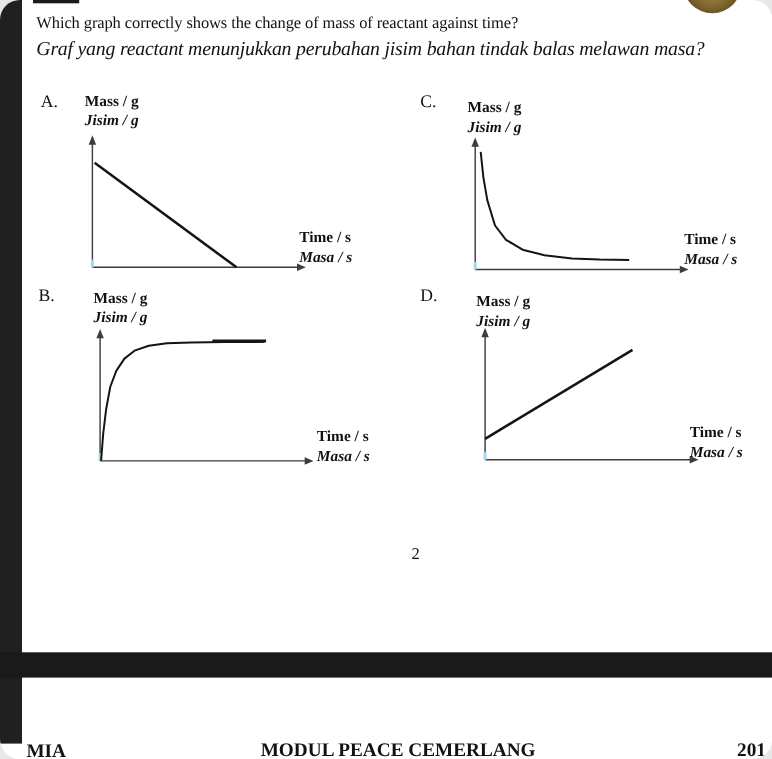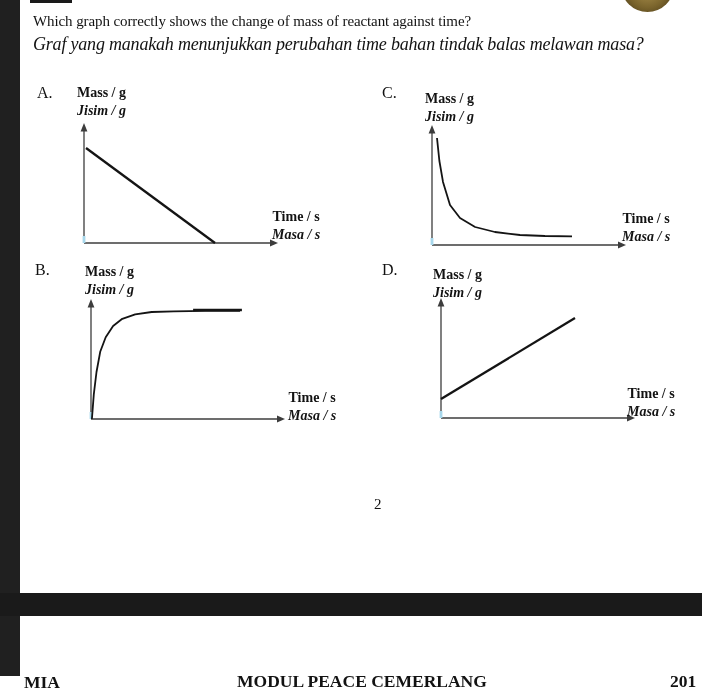--- a/index.html
+++ b/index.html
@@ -3,50 +3,51 @@
 <meta charset="utf-8">
 <style>
   html,body{margin:0;padding:0;background:#e8e8e8;}
   #page{
     position:relative;
     width:702px;height:690px;
     background:#ffffff;
     overflow:hidden;
     font-family:"Liberation Serif", serif;
     color:#121212;
+    border-radius:18px;
   }
   .abs{position:absolute;}
   .strip{background:#202020;}
   .q-line1{font-size:15px;line-height:23px;letter-spacing:-0.1px;white-space:nowrap;}
   .q-line2{font-size:18px;line-height:23px;font-style:italic;white-space:nowrap;letter-spacing:-0.2px;}
   .opt-letter{font-size:16px;line-height:18px;}
   .axis-label{font-size:14px;font-weight:bold;line-height:18px;white-space:nowrap;}
   .axis-label .ms{font-style:italic;display:block;font-family:Liberation Serif, serif;}
-  .axis-label .en{display:block;text-align:center;}
+  .axis-label .en{display:block;}
   .graph{width:310px;height:175px;}
   .page-num{font-size:15px;}
   .footer-text{font-size:17.5px;font-weight:bold;white-space:nowrap;line-height:22px;}
   .gold-circle{
     width:53px;height:53px;border-radius:50%;
     background:radial-gradient(circle at 50% 56%, #9a8142 18%, #7a642c 48%, #4e3e1b 78%, #241c0e 100%);
   }
   svg{display:block;}
 </style>
 </head>
 <body>
 
 <div id="page">
 
   <div class="abs strip" style="left:0;top:0;width:20px;height:676px;"></div>
   <div class="abs strip" style="left:30px;top:0;width:42px;height:3px;background:#1a1a1a;"></div>
   <div class="abs gold-circle" style="left:621px;top:-41px;"></div>
 
   <div class="abs" style="left:33px;top:10px;">
     <div class="q-line1">Which graph correctly shows the change of mass of reactant against time?</div>
-    <div class="q-line2">Graf yang manakah menunjukkan perubahan time bahan tindak balas melawan masa?</div>
+    <div class="q-line2">Graf yang reactant menunjukkan perubahan jisim bahan tindak balas melawan masa?</div>
   </div>
 
   <div class="abs graph" style="left:33px;top:82px;">
     <span class="abs opt-letter" style="left:4px;top:2px;">A.</span>
     <div class="abs axis-label" style="left:44px;top:2px;">
       <span class="en">Mass / g</span>
       <span class="ms">Jisim / g</span>
     </div>
     <svg class="abs" style="left:43px;top:36px;" width="210" height="135" viewBox="0 0 210 135">
       <polygon points="8,5 4.6,13.5 11.4,13.5" fill="#3d3d3d"></polygon>

